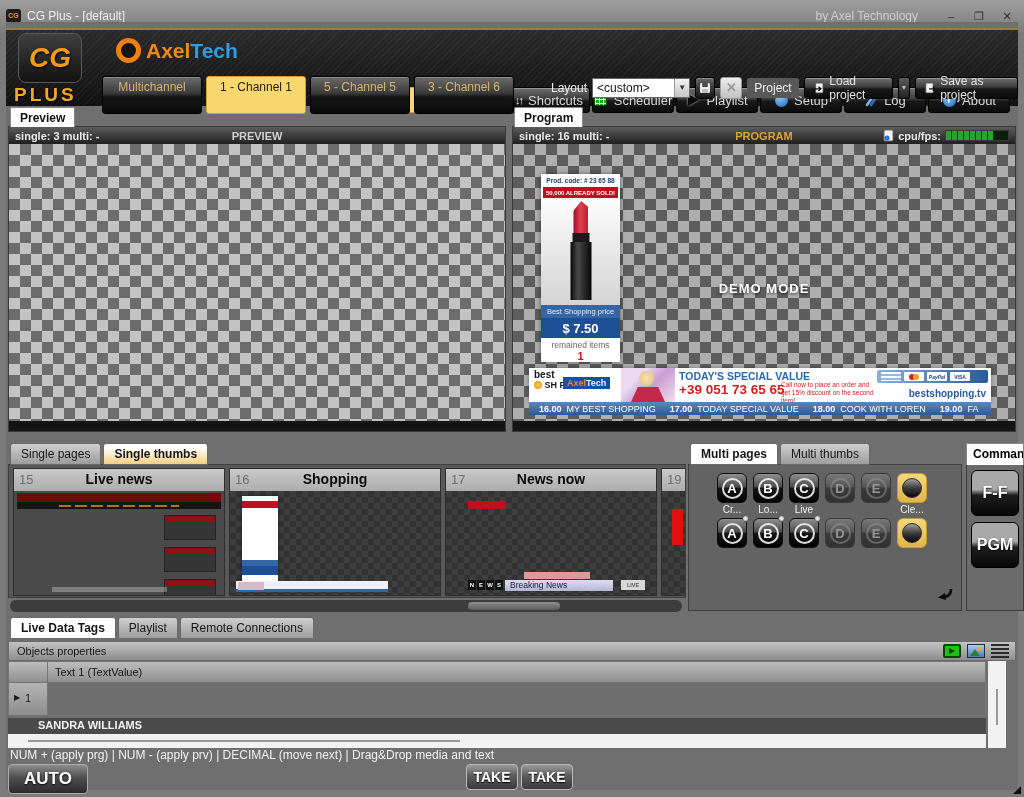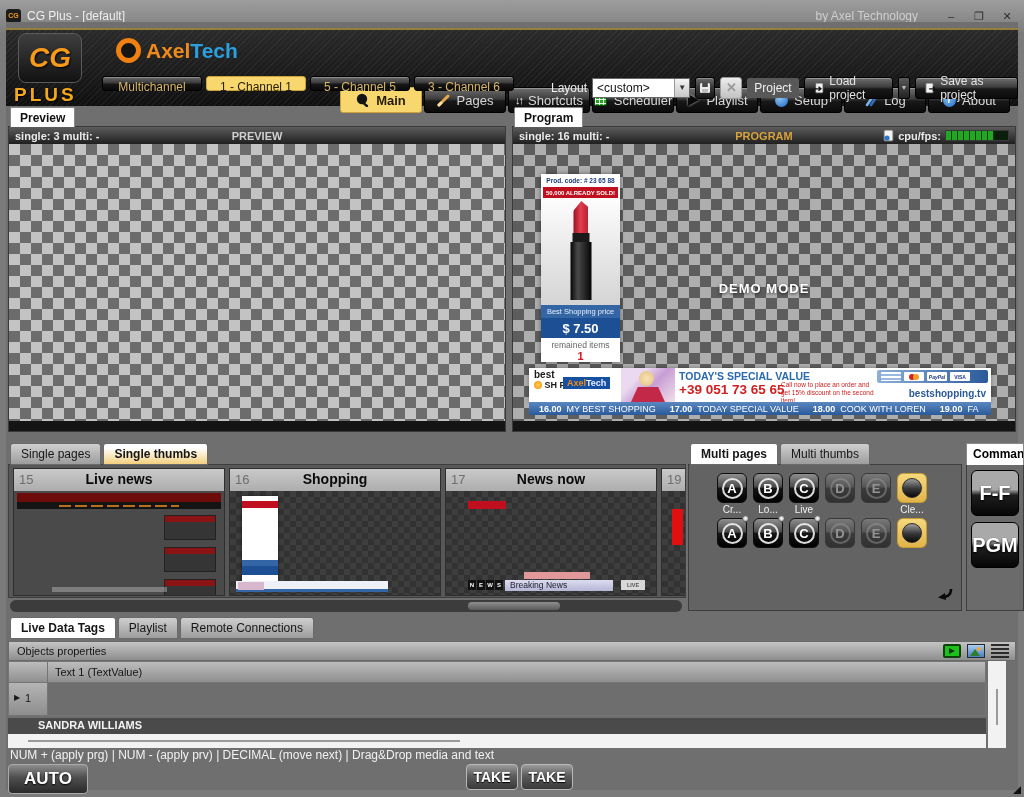--- a/index.html
+++ b/index.html
@@ -47,21 +47,21 @@
   background-image:linear-gradient(rgba(255,255,255,.85) 1px, transparent 1px),
                    linear-gradient(90deg, rgba(255,255,255,.85) 1px, transparent 1px);
   background-size:4px 4px; }
 .ic-play { width:0; height:0; border-left:11px solid #0a0a0a; border-top:6px solid transparent;
   border-bottom:6px solid transparent; filter:drop-shadow(0 0 1px #cfcfcf); }
 .ic-ball { width:13px; height:13px; border-radius:50%; background:radial-gradient(circle at 35% 30%, #8ec6f2, #1e66c0); }
 .ic-info { width:13px; height:13px; border-radius:50%; background:radial-gradient(circle at 35% 30%, #7ec0f0, #2468c4);
   color:#fff; font-size:9px; font-weight:bold; font-style:italic; text-align:center; line-height:13px; }
 
 .ch-row { position:absolute; top:46px; left:96px; display:flex; gap:4px; }
-.ch-btn { width:100px; height:15px; border-radius:3px; border:1px solid #000;
+.ch-btn { width:100px; height:38px; border-radius:3px; border:1px solid #000;
   background:linear-gradient(#6a6a6a,#3a3a3a 45%,#161616 55%,#0a0a0a);
   box-shadow:inset 0 1px 0 rgba(255,255,255,.25);
   color:#d8b56a; font-size:12px; text-align:center; line-height:21px; }
 .ch-btn.active { background:#f8d76f; border-color:#c9a23c; color:#241c06; box-shadow:none; }
 
 .layout-row { position:absolute; top:47px; left:545px; display:flex; align-items:center; gap:5px; color:#f0f0f0; font-size:12px; }
 .layout-select { width:118px; height:20px; background:#fff; border:1px solid #666; display:flex; align-items:center; }
 .layout-select .val { flex:1; color:#111; padding-left:4px; font-size:12px; }
 .layout-select .dd { width:15px; height:100%; background:linear-gradient(#f4f4f4,#c6c6c6); border-left:1px solid #999;
   font-size:8px; color:#333; text-align:center; line-height:18px; }
@@ -218,21 +218,21 @@
   background:radial-gradient(#fff,#9a9a9a); border:1px solid #666; }
 .llabel { position:absolute; left:-4px; top:31px; width:38px; text-align:center; font-size:10px; color:#f2f2f2; }
 .undo-arrow { position:absolute; right:8px; bottom:5px; }
 
 
 .cmd-tab { position:absolute; left:966px; top:443px; width:58px; height:22px; background:#fff; font-weight:bold;
   font-size:12px; padding:3px 0 0 6px; white-space:nowrap; overflow:hidden; border:1px solid #888; border-bottom:none; z-index:2; }
 .cmd-panel { position:absolute; left:966px; top:464px; width:58px; height:147px; background:#6b6b6b;
   border:1px solid #3e3e3e; padding:5px 4px; }
 .cmd-btn { width:48px; height:46px; margin-bottom:6px; border-radius:6px; border:1px solid #000;
-  background:linear-gradient(#a9a9a9 0 42%,#1e1e1e 55%,#060606); color:#fff; font-weight:bold; font-size:20px;
+  background:linear-gradient(#a9a9a9 0 42%,#1e1e1e 55%,#060606); color:#fff; font-weight:bold; font-size:16px;
   display:flex; align-items:center; justify-content:center; text-shadow:0 1px 2px #000; }
 
 
 .bottom-tabs { position:absolute; left:10px; top:617px; display:flex; gap:2px; z-index:2; }
 .props-bar { position:absolute; left:8px; top:641px; width:1008px; height:20px;
   background:linear-gradient(#c4c4c4,#8e8e8e); border:1px solid #6a6a6a; font-size:11px; color:#141414;
   line-height:18px; padding-left:8px; }
 .props-icons { position:absolute; right:6px; top:2px; display:flex; gap:6px; align-items:center; }
 .ic-movie { width:18px; height:14px; background:#1ec01e; border:2px solid #0a420a; border-radius:2px; position:relative; }
 .ic-movie::after { content:""; position:absolute; left:4px; top:2px; border-left:6px solid #073807;

